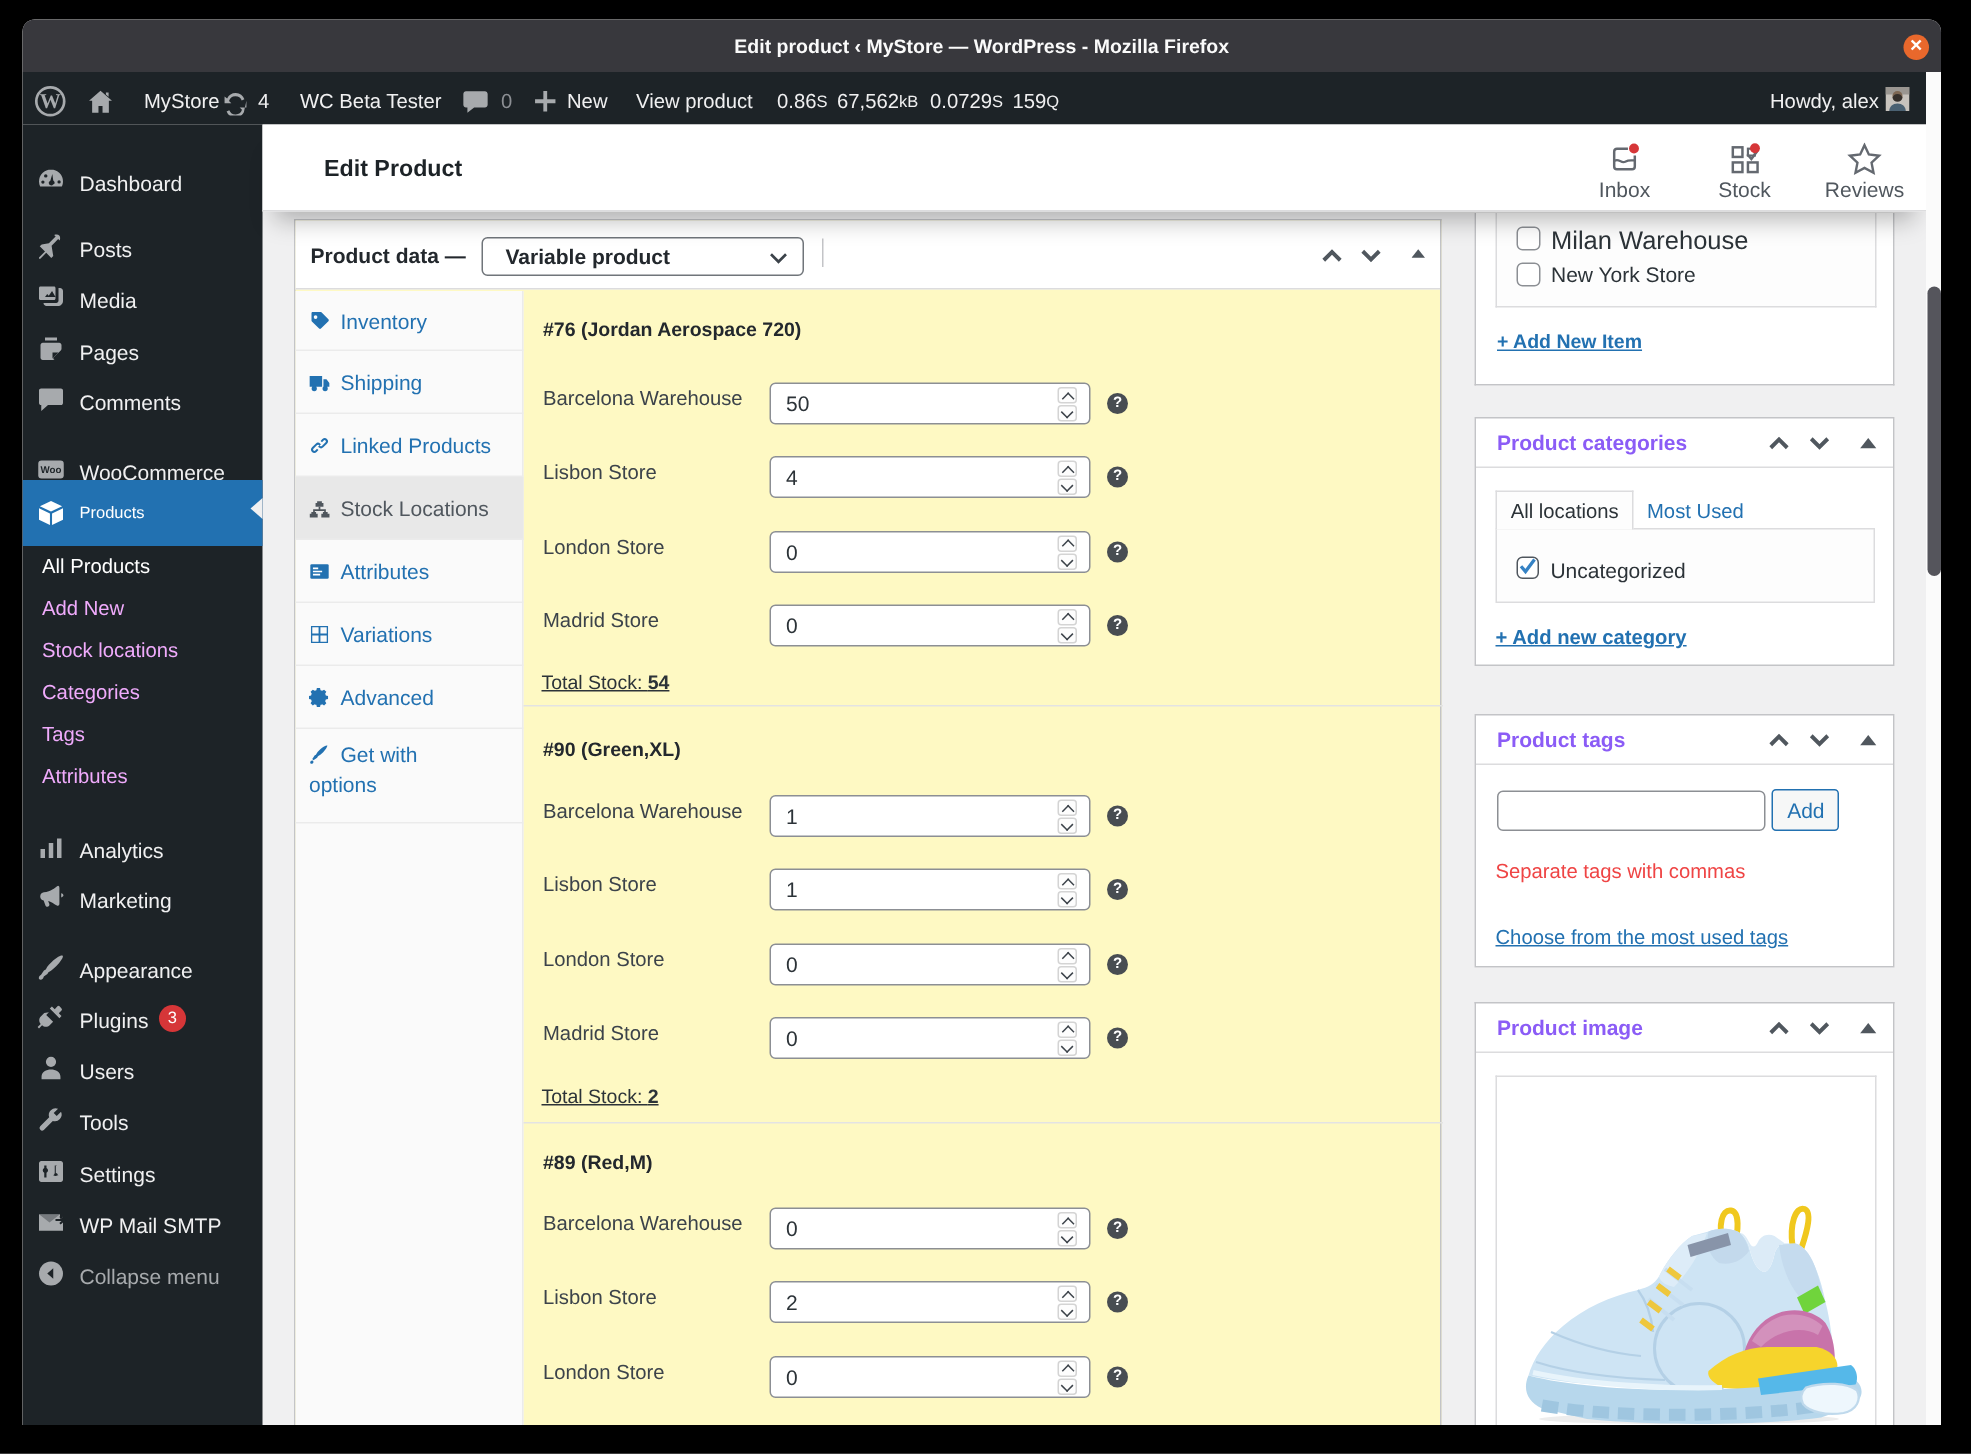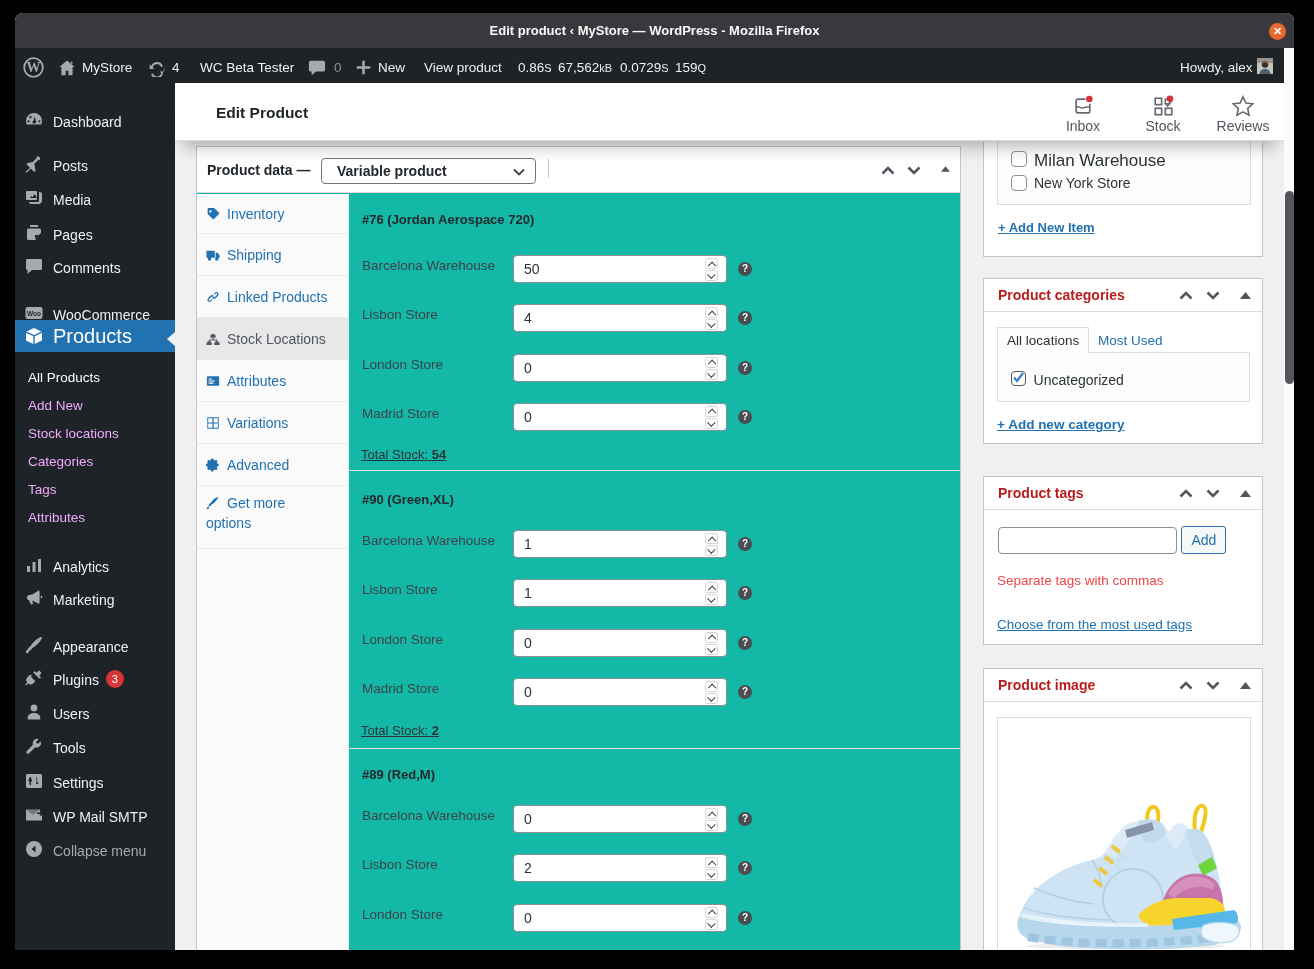--- a/index.html
+++ b/index.html
@@ -12,30 +12,30 @@
 
 .abar{position:absolute;left:0;top:35px;width:1269px;height:35px;background:#1d2327;color:#f0f0f1;font-size:13.5px}
 .abar .it{position:absolute;top:2px;height:35px;display:flex;align-items:center;white-space:nowrap}
 .abar svg{display:block}
 .dimtx{color:#a7aaad}
 
 .smenu{position:absolute;left:0;top:70px;width:160px;height:867px;background:#1d2327}
 .mi{position:absolute;left:0;width:160px;height:34px;display:flex;align-items:flex-end;color:#f0f0f1;font-size:14px}
 .ic{width:20px;height:20px;margin-left:9px;margin-right:9px;flex:none}
 .sub{position:absolute;left:0;width:160px;height:28px;line-height:28px;padding-left:13px;font-size:13.5px;color:#f0abfc}
-.prodrow{position:absolute;left:0;top:237.4px;width:160px;height:32px;background:#2271b1;color:#fff;font-size:20px;display:flex;align-items:center}
+.prodrow{position:absolute;left:0;top:237.4px;width:160px;height:44px;background:#2271b1;color:#fff;font-size:11px;display:flex;align-items:center}
 .notch{position:absolute;left:152px;top:319px;width:0;height:0;border-top:7px solid transparent;border-bottom:7px solid transparent;border-right:8px solid #f0f0f1;z-index:3}
 .badge{display:inline-block;background:#d63638;color:#fff;border-radius:9px;min-width:18px;height:18px;line-height:18px;text-align:center;font-size:11px;margin-left:7px}
 
 .wchead{position:absolute;left:160px;top:70px;width:1109px;height:58px;background:#fff;border-bottom:1px solid #dcdcde;z-index:2;box-shadow:0 14px 16px -8px rgba(0,0,0,.27)}
 .hicon{position:absolute;top:12px;width:80px;text-align:center;color:#50575e;font-size:14px}
 .hicon svg{display:block;margin:0 auto}
 .hlab{margin-top:1px}
 
-.pdata{position:absolute;left:181px;top:133px;width:765px;height:804px;background:#14b8a6;border:1px solid #c3c4c7;border-bottom:none;z-index:1}
+.pdata{position:absolute;left:181px;top:133px;width:765px;height:804px;background:#fef9c3;border:1px solid #c3c4c7;border-bottom:none;z-index:1}
 .pdhead{position:absolute;left:0;top:0;width:763px;height:46px;background:#fff;border-bottom:1px solid #dcdcde}
 .psel{position:absolute;left:124px;top:11px;width:215px;height:26px;border:1px solid #70757a;border-radius:4px;background:#fff;font-size:14px;font-weight:bold;color:#23282d;line-height:24px;padding-left:15px}
 .tabs{position:absolute;left:0;top:47px;width:152px;height:757px;background:#fafafa;border-right:1px solid #ebebeb}
 .ptab{position:absolute;left:0;width:152px;border-bottom:1px solid #ebebeb;color:#2271b1;font-size:14px;display:flex;align-items:center;padding-left:9px}
 .ptab svg{width:14px;height:14px;margin-right:7px;flex:none}
 .ptab.on{background:#e8e8e8;color:#50575e}
 .vtitle{position:absolute;left:165px;font-size:13px;font-weight:bold;color:#23282d}
 .vrow{position:absolute;left:165px;width:600px;height:28px}
 .vlab{position:absolute;left:0;top:1px;font-size:13.5px;color:#3c434a;line-height:20px}
 .vin{position:absolute;left:151px;top:0;width:214px;height:28px;border:1px solid #8c8f94;border-radius:4px;background:#fff;font-size:14px;color:#2c3338;line-height:26px;padding-left:10px}
@@ -43,42 +43,42 @@
 .sbtn{position:absolute;left:0;width:13px;height:11px;border:1px solid #d4d4d4;border-radius:2.5px;background:#fdfdfd}
 .sbtn.up{top:0}.sbtn.dn{top:12px}
 .sbtn::after{content:"";position:absolute;left:3.2px;width:4.5px;height:4.5px;border-top:1.5px solid #3c434a;border-right:1.5px solid #3c434a}
 .sbtn.up::after{top:3.5px;transform:rotate(-45deg)}
 .sbtn.dn::after{top:1.2px;transform:rotate(135deg)}
 .vhelp{position:absolute;left:376px;top:7px;width:14px;height:14px;border-radius:50%;background:#484d52;color:#fff;font-size:10px;font-weight:bold;text-align:center;line-height:14px}
 .vtotal{position:absolute;left:164px;font-size:13px;color:#2c3338;text-decoration:underline}
 .vdiv{position:absolute;left:152px;width:613px;height:1px;background:#e3e3e3}
 
 .pbox{position:absolute;left:968px;width:280px;background:#fff;border:1px solid #c3c4c7}
-.pbh{position:absolute;left:0;top:0;width:100%;height:33px;border-bottom:1px solid #dcdcde;font-size:14px;font-weight:bold;color:#b91c1c;line-height:32px;padding-left:14px}
+.pbh{position:absolute;left:0;top:0;width:100%;height:33px;border-bottom:1px solid #dcdcde;font-size:14px;font-weight:bold;color:#8b5cf6;line-height:32px;padding-left:14px}
 .cbx{position:absolute;width:16px;height:16px;border:1px solid #8c8f94;border-radius:4px;background:#fff}
 .blink{color:#2271b1;text-decoration:underline;font-weight:bold;font-size:13px}
 </style>
 
 </head>
 <body>
 <div class="win">
   <div class="tbar">Edit product ‹ MyStore — WordPress - Mozilla Firefox<span class="close">✕</span></div>
 
   <div class="abar">
     <div class="it" style="left:8px">
       <svg width="21" height="21" viewBox="0 0 21 21">
           <circle cx="10.5" cy="10.5" r="9.3" fill="none" stroke="#a7aaad" stroke-width="1.8"></circle>
           <text x="10.5" y="15.2" font-family="Liberation Serif" font-size="14" font-weight="bold" fill="#a7aaad" text-anchor="middle">W</text>
         </svg>
     </div>
     <div class="it" style="left:43px">
       <svg width="18" height="18" viewBox="0 0 20 20">
           <path d="M10 1.6 1.5 9h2.3v9h4.7v-5h3v5h4.7V9h2.3zM14 4.5V3h2v3.2z" fill="#a7aaad"></path>
         </svg>
-      <span style="margin-left:6px">MyStore</span>
+      <span style="margin-left:20px">MyStore</span>
     </div>
     <div class="it" style="left:133px">
       <svg width="18" height="18" viewBox="0 0 20 20">
           <path d="M10.2 3.3A7 7 0 0 0 3.8 7.4L1.9 6v5h5L5.2 9.2a5 5 0 0 1 9.4-.4l2-.8a7 7 0 0 0-6.4-4.7zM18.1 9v5h-5l1.7 1.8a5 5 0 0 1-9.4.4l-2 .8a7 7 0 0 0 12.8.6z" fill="#a7aaad"></path>
         </svg>
       <span style="margin-left:6px">4</span>
     </div>
     <div class="it" style="left:185px">WC Beta Tester</div>
     <div class="it" style="left:293px">
       <svg width="18" height="18" viewBox="0 0 20 20">
@@ -293,21 +293,21 @@
             <path d="M1.5 1.5h13v13h-13zM7.3 2.5H2.5v4.8h4.8zm1.4 0v4.8h4.8V2.5zM2.5 13.5h4.8V8.7H2.5zm6.2 0h4.8V8.7H8.7z" fill="#2271b1"></path>
           </svg>Variations</div>
       <div class="ptab" style="top:250px;height:42px"><svg viewBox="0 0 16 16">
             <path d="M8 5.2A2.8 2.8 0 1 0 8 10.8 2.8 2.8 0 0 0 8 5.2zm6.5 4v-2.4l-1.7-.4a5 5 0 0 0-.5-1.2l.9-1.5-1.7-1.7-1.5.9c-.4-.2-.8-.4-1.2-.5L8.4 .7H6L5.6 2.4c-.4.1-.8.3-1.2.5l-1.5-.9-1.7 1.7.9 1.5c-.2.4-.4.8-.5 1.2l-1.7.4v2.4l1.7.4c.1.4.3.8.5 1.2l-.9 1.5 1.7 1.7 1.5-.9c.4.2.8.4 1.2.5l.4 1.7h2.4l.4-1.7c.4-.1.8-.3 1.2-.5l1.5.9 1.7-1.7-.9-1.5c.2-.4.4-.8.5-1.2z" fill="#2271b1"></path>
           </svg>Advanced</div>
       <div class="ptab" style="top:292px;height:63px;align-items:flex-start;padding-top:9px;display:block">
         <div style="display:flex;align-items:center">
             <svg style="width:14px;height:14px;margin-right:7px" viewBox="0 0 16 16">
               <path d="M13.9 1.2c-.4-.4-3.3.8-5.3 2.8L6.9 5.7c-.5.5-1.1 1.5-1.6 2.4l-.9.5-1.9 2.8.9.9 2.8-1.9.5-.9c.9-.5 1.9-1.1 2.4-1.6l1.7-1.7c2-2 3.5-4.6 3.1-5zM1.2 14.8c.5.5 1.3.2 1.8-.2.4-.4.6-1.2.1-1.7s-1.3-.3-1.7.1c-.5.5-.7 1.3-.2 1.8z" fill="#2271b1"></path>
             </svg>
-            <span>Get more</span>
+            <span>Get with</span>
           </div>
         <div style="margin-top:4px">options</div>
       </div>
     </div>
 
     <div class="vtitle" style="top:65px">#76 (Jordan Aerospace 720)</div>
     <div class="vrow" style="top:108px">
         <span class="vlab">Barcelona Warehouse</span>
         <div class="vin">50<span class="spin">
             <span class="sbtn up"></span>

